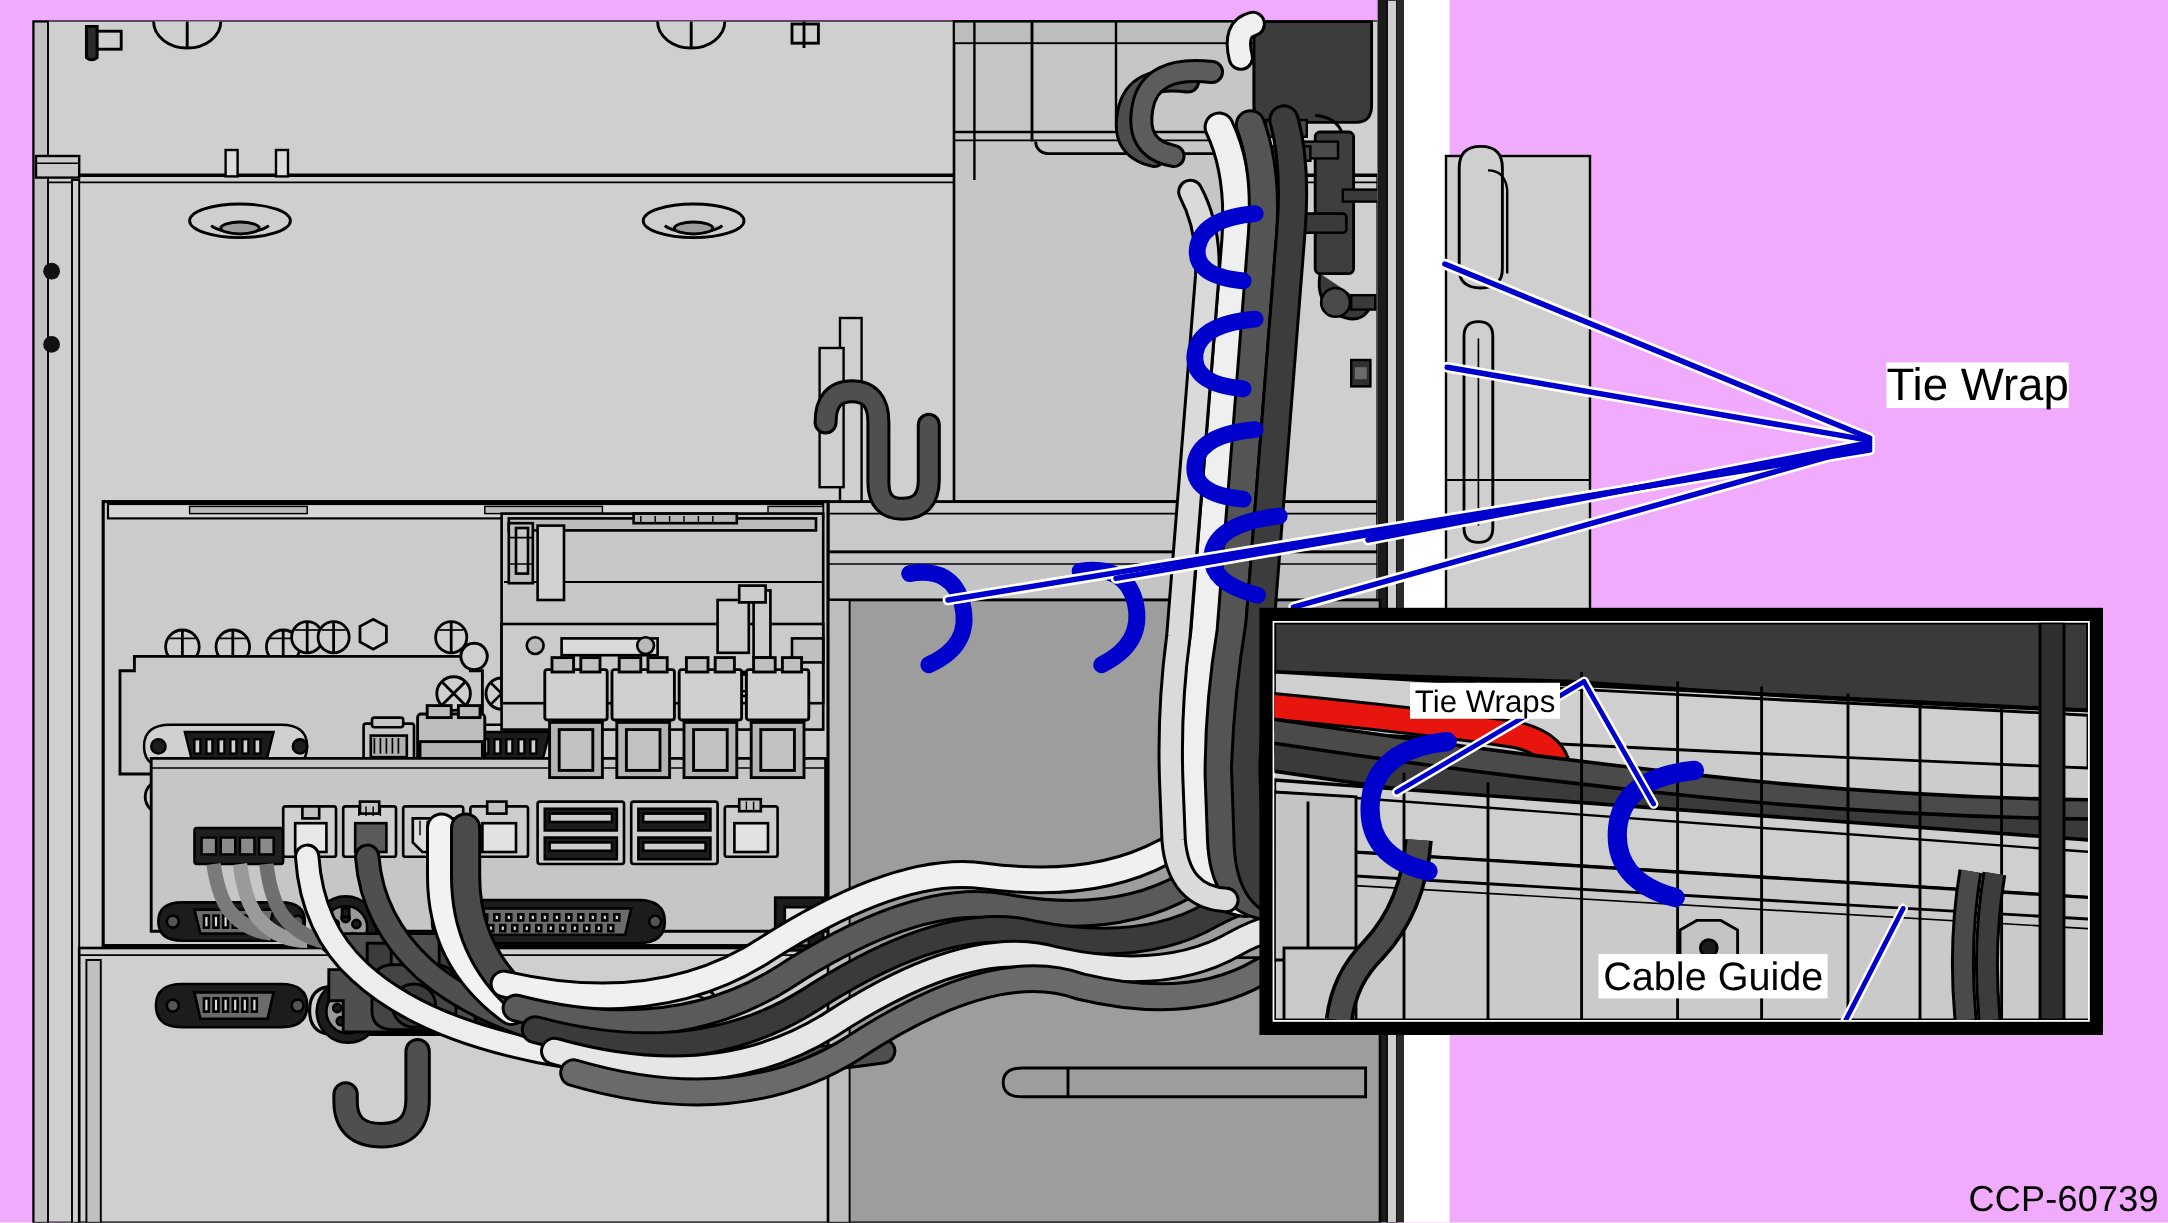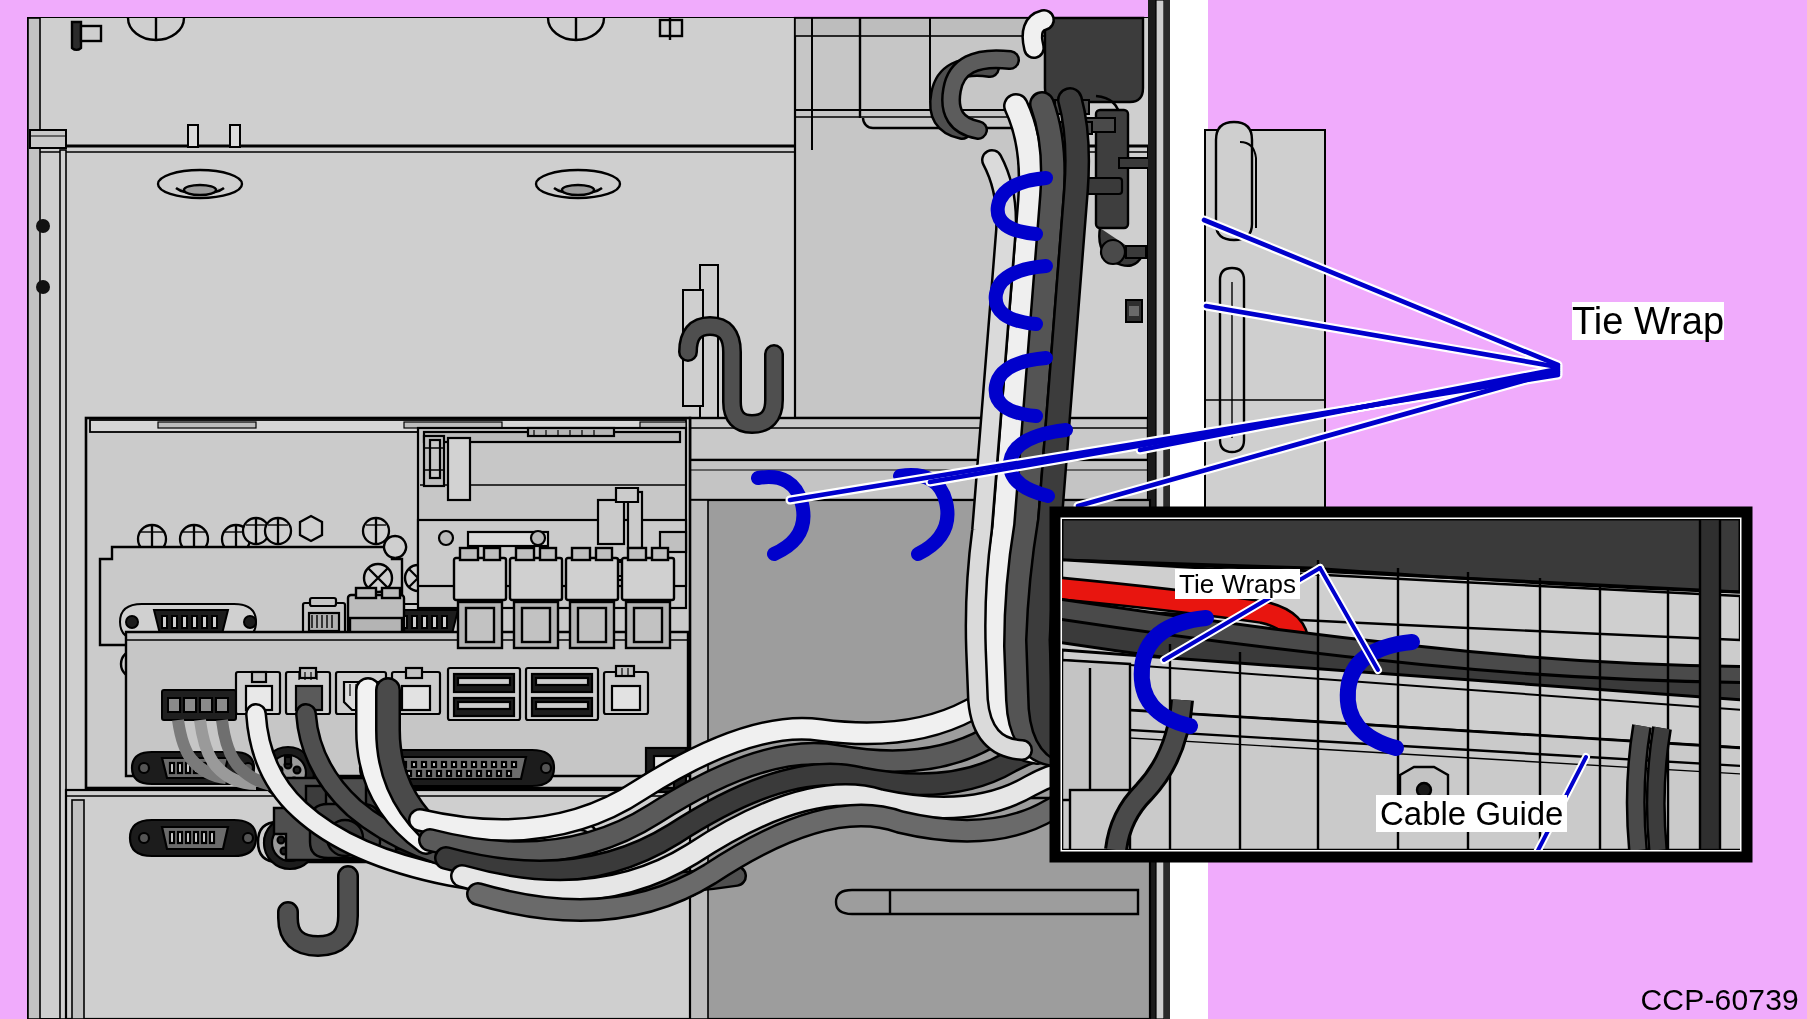--- a/index.html
+++ b/index.html
@@ -792,21 +792,21 @@
   </svg>
 
   <div class="lbl-box" style="left:1572px; top:302px; font-size:38px;">
     <span>Tie Wrap</span>
   </div>
 
   <div class="lbl-box" style="left:1175px; top:523px; font-size:26px; padding:2px 4px;margin-top:46px;">
     <span>Tie Wraps</span>
   </div>
 
-  <div class="lbl-box" style="left:1376px; top:795px; font-size:33px; padding:2px 4px;">
+  <div class="lbl-box" style="left:1332px; top:795px; font-size:33px; padding:2px 4px;">
     <span>Cable Guide</span>
   </div>
 
   <div class="partnum">
     <span>CCP-60739</span>
   </div>
 
 </div>
 
 </body></html>

